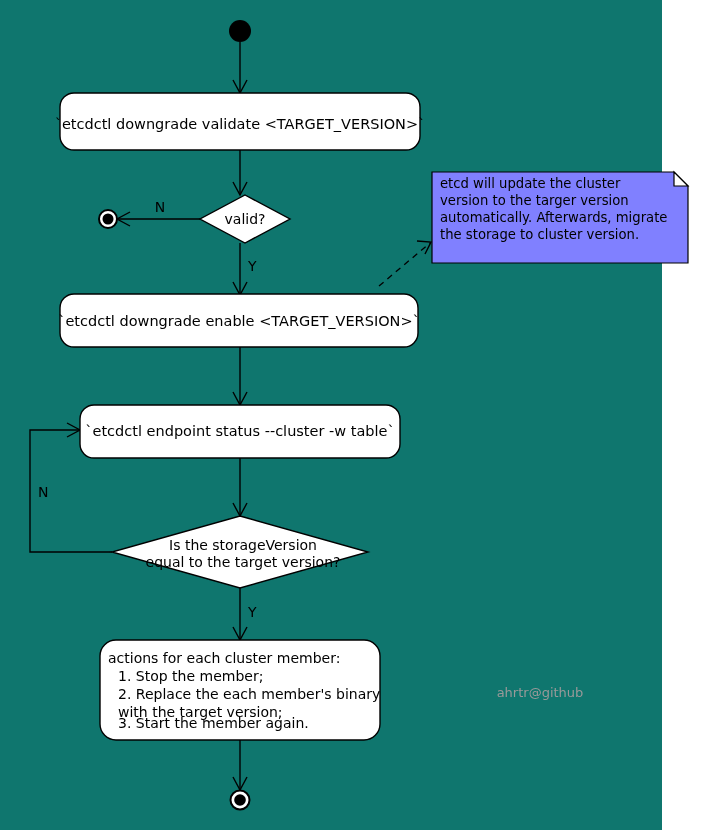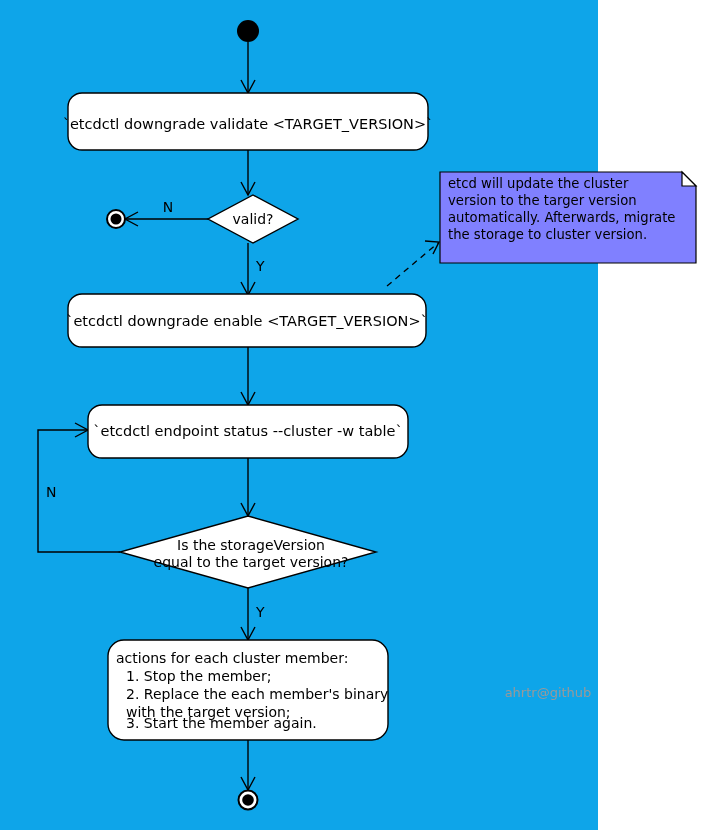--- a/index.html
+++ b/index.html
@@ -8,24 +8,23 @@
     background: #ffffff;
   }
   body {
     width: 710px;
     height: 830px;
     overflow: hidden;
     font-family: "DejaVu Sans", sans-serif;
   }
   #diagram-root {
     position: relative;
-    width: 590px;
+    width: 662px;
     height: 830px;
-    background: #0ea5e9;
-    padding-left: 8px;
+    background: #0f766e;
   }
   svg.diagram-canvas {
     display: block;
     width: 710px;
     height: 830px;
   }
   .shape-fill-white {
     fill: #ffffff;
     stroke: #000000;
     stroke-width: 1.4;

